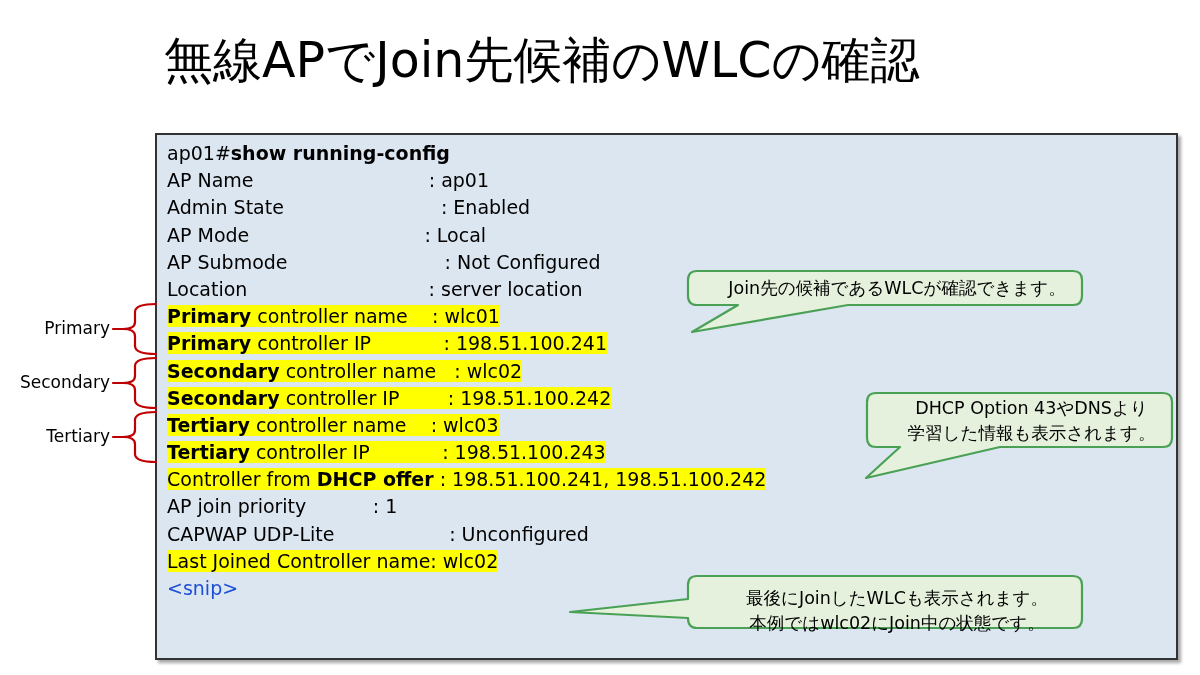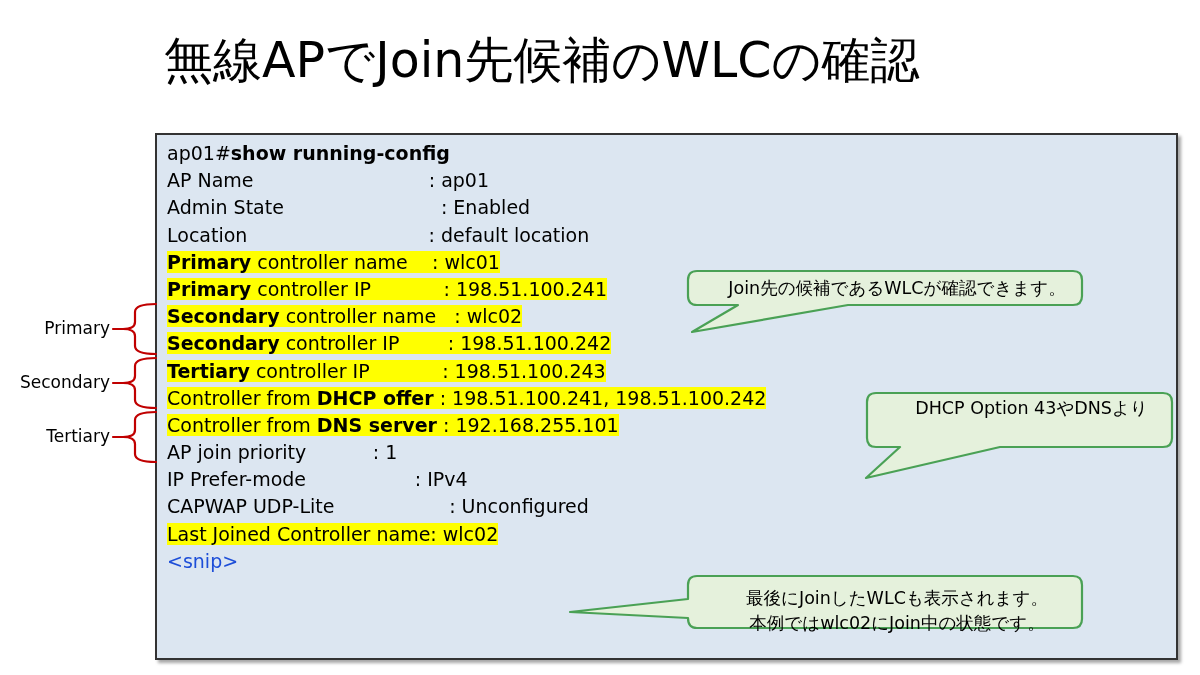--- a/index.html
+++ b/index.html
@@ -41,30 +41,31 @@
 <body>
 
 <div class="slide">
 
   <h1 class="title">無線APでJoin先候補のWLCの確認</h1>
 
   <div class="terminal">
     <div class="tline"><span class="lt"><span>ap01#</span><b>show running-config</b><span></span></span></div>
     <div class="tline"><span class="lt"><span>AP Name                             : ap01</span><b></b><span></span></span></div>
     <div class="tline"><span class="lt"><span>Admin State                          : Enabled</span><b></b><span></span></span></div>
-    <div class="tline"><span class="lt"><span>Location                              : default location</span><b></b><span></span></span></div>
+    <div class="tline"><span class="lt"><span>AP Mode                             : Local</span><b></b><span></span></span></div>
+    <div class="tline"><span class="lt"><span>AP Submode                          : Not Configured</span><b></b><span></span></span></div>
+    <div class="tline"><span class="lt"><span>Location                              : server location</span><b></b><span></span></span></div>
     <div class="tline"><span class="lt hl"><span></span><b>Primary</b><span> controller name    : wlc01</span></span></div>
     <div class="tline"><span class="lt hl"><span></span><b>Primary</b><span> controller IP            : 198.51.100.241</span></span></div>
     <div class="tline"><span class="lt hl"><span></span><b>Secondary</b><span> controller name   : wlc02</span></span></div>
     <div class="tline"><span class="lt hl"><span></span><b>Secondary</b><span> controller IP        : 198.51.100.242</span></span></div>
+    <div class="tline"><span class="lt hl"><span></span><b>Tertiary</b><span> controller name    : wlc03</span></span></div>
     <div class="tline"><span class="lt hl"><span></span><b>Tertiary</b><span> controller IP            : 198.51.100.243</span></span></div>
     <div class="tline"><span class="lt hl"><span>Controller from </span><b>DHCP offer</b><span> : 198.51.100.241, 198.51.100.242</span></span></div>
-    <div class="tline"><span class="lt hl"><span>Controller from </span><b>DNS server</b><span> : 192.168.255.101</span></span></div>
     <div class="tline"><span class="lt"><span>AP join priority           : 1</span><b></b><span></span></span></div>
-    <div class="tline"><span class="lt"><span>IP Prefer-mode                  : IPv4</span><b></b><span></span></span></div>
     <div class="tline"><span class="lt"><span>CAPWAP UDP-Lite                   : Unconfigured</span><b></b><span></span></span></div>
     <div class="tline"><span class="lt hl"><span>Last Joined Controller name: wlc02</span><b></b><span></span></span></div>
     <div class="tline"><span class="lt muted"><span>&lt;snip&gt;</span><b></b><span></span></span></div>
   </div>
 
   <div class="side-label" style="top:318px;">Primary</div>
   <div class="side-label" style="top:372px;">Secondary</div>
   <div class="side-label" style="top:426px;">Tertiary</div>
 
   <svg class="brace" style="top:302px;" viewBox="0 0 46 54">
@@ -82,20 +83,21 @@
   </svg>
   <div class="callout-text" style="left:688px; top:271px; width:394px; height:34px; line-height:34px;">
     <div class="cline" style="line-height:34px;">Join先の候補であるWLCが確認できます。</div>
   </div>
 
   <svg class="callout-svg" style="left:855px; top:388px; width:335px; height:95px;" viewBox="0 0 335 95">
     <path d="M21 5 H308 Q317 5 317 14 V50 Q317 59 308 59 H145 L11 90 L45 59 H21 Q12 59 12 50 V14 Q12 5 21 5 Z" fill="#e5f1dc" stroke="#4aa155" stroke-width="2.2" stroke-linejoin="round"></path>
   </svg>
   <div class="callout-text" style="left:867px; top:396px; width:305px;">
     <div class="cline">DHCP Option 43やDNSより</div>
+    <div class="cline">学習した情報も表示されます。</div>
   </div>
 
   <svg class="callout-svg" style="left:555px; top:570px; width:535px; height:65px;" viewBox="0 0 535 65">
     <path d="M142 6 H518 Q527 6 527 15 V49 Q527 58 518 58 H142 Q133 58 133 48 L15 42 L133 29 V15 Q133 6 142 6 Z" fill="#e5f1dc" stroke="#4aa155" stroke-width="2.2" stroke-linejoin="round"></path>
   </svg>
   <div class="callout-text" style="left:688px; top:586px; width:394px;">
     <div class="cline">最後にJoinしたWLCも表示されます。</div>
     <div class="cline">本例ではwlc02にJoin中の状態です。</div>
   </div>
 

